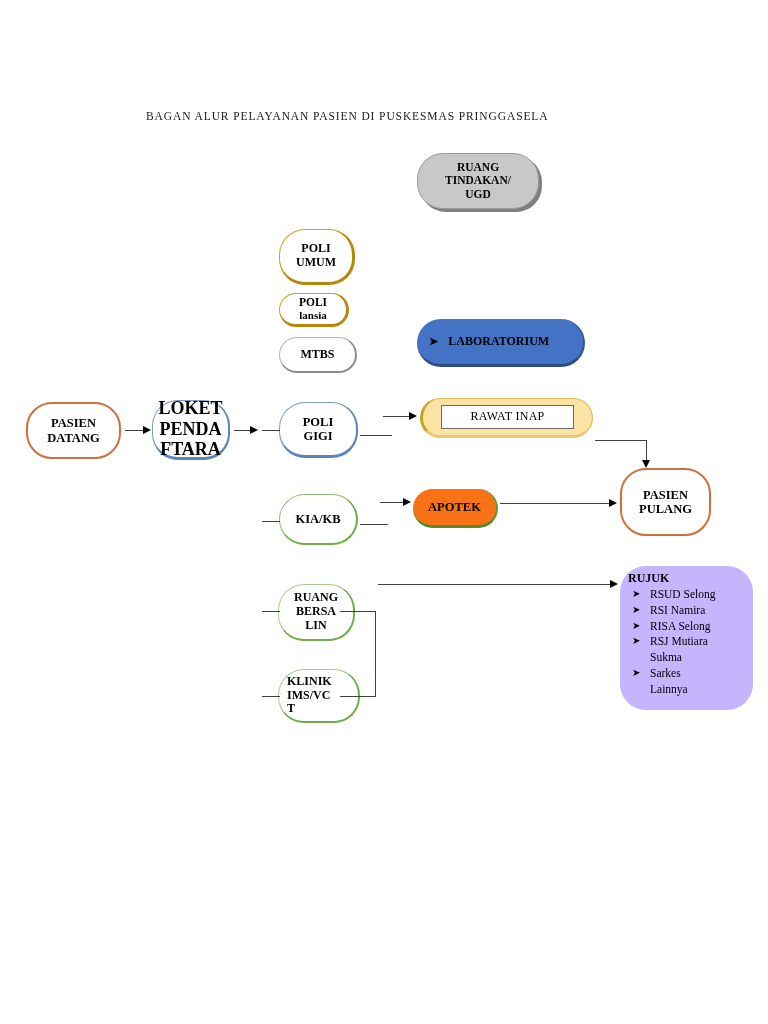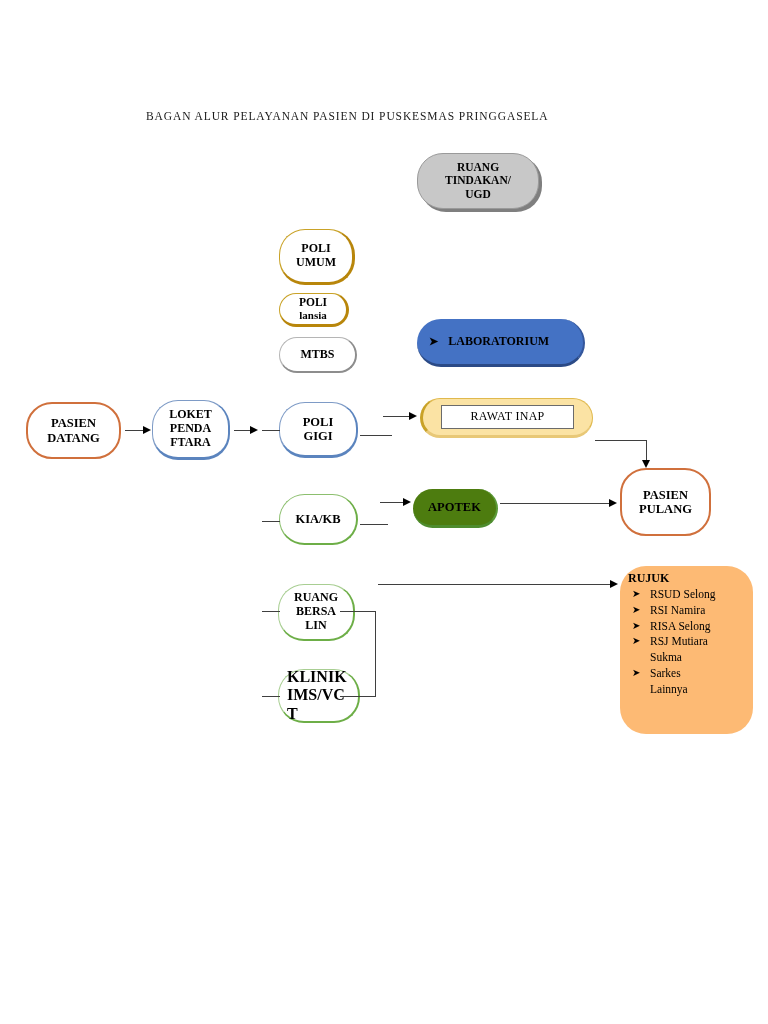--- a/index.html
+++ b/index.html
@@ -105,21 +105,21 @@
     left: 26px; top: 392px; width: 95px; height: 57px;
     border: 2px solid #D0703C;
     font-size: 12.5px;
   }
 
   #n-loket {
     left: 152px; top: 390px; width: 78px; height: 60px;
     border: 1px solid #7E9BC6;
     border-bottom: 3px solid #5B84BE;
     border-right: 2px solid #5B84BE;
-    font-size: 12px;
+    font-size: 18px;
   }
 
   #n-poli-gigi {
     left: 279px; top: 392px; width: 79px; height: 56px;
     border: 1px solid #7E9BC6;
     border-bottom: 3px solid #5B84BE;
     border-right: 2px solid #5B84BE;
     font-size: 12.5px;
   }
 
@@ -148,21 +148,21 @@
   #n-kiakb {
     left: 279px; top: 484px; width: 79px; height: 51px;
     border: 1px solid #8CBF6E;
     border-bottom: 2px solid #6DAE47;
     border-right: 2px solid #6DAE47;
     font-size: 12.5px;
   }
 
   #n-apotek {
     left: 413px; top: 479px; width: 85px; height: 39px;
-    background: #4d7c0f;
+    background: #f97316;
     border-bottom: 3px solid #4E8C2E;
     border-right: 2px solid #5B9A38;
     font-size: 12.5px;
   }
 
   #n-pasien-pulang {
     left: 620px; top: 458px; width: 91px; height: 68px;
     border: 2px solid #D0703C;
     font-size: 12.5px;
   }
@@ -176,26 +176,26 @@
   }
 
   #n-klinik {
     left: 278px; top: 659px; width: 82px; height: 54px;
     border: 1px solid #A8CE92;
     border-bottom: 2px solid #6DAE47;
     border-right: 2px solid #6DAE47;
     justify-content: flex-start;
     text-align: left;
     padding-left: 8px;
-    font-size: 16px;
+    font-size: 12px;
   }
 
   #n-rujuk {
-    left: 620px; top: 556px; width: 133px; height: 168px;
-    background: #fdba74;
+    left: 620px; top: 556px; width: 133px; height: 144px;
+    background: #c4b5fd;
     display: block;
     text-align: left;
     padding: 6px 4px 4px 8px;
     font-size: 11.5px;
   }
   #n-rujuk .rujuk-title {
     font-weight: bold;
     font-size: 12px;
     margin-bottom: 1px;
   }

